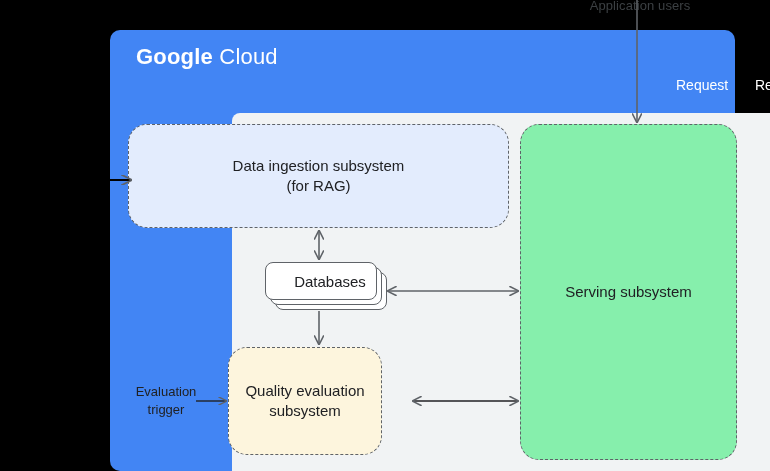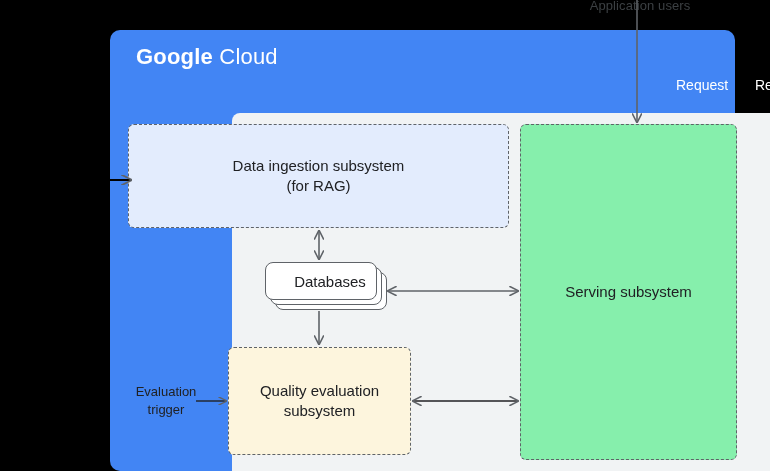--- a/index.html
+++ b/index.html
@@ -79,42 +79,42 @@
     font-size: 13px;
     color: #3c4043;
     white-space: nowrap;
   }
 
   
   .subsystem {
     position: absolute;
     box-sizing: border-box;
     border: 1.5px dashed #5f6368;
-    border-radius: 6px;
+    border-radius: 19px;
     display: flex;
     align-items: center;
     justify-content: center;
     text-align: center;
     font-size: 15px;
     color: #202124;
     line-height: 1.35;
   }
   #box-ingestion {
     left: 128px; top: 124px;
     width: 381px; height: 104px;
     background: #e3ecfd;
   }
   #box-serving {
     left: 520px; top: 124px;
     width: 217px; height: 336px;
     background: #86efac;
   }
   #box-quality {
     left: 228px; top: 347px;
-    width: 183px; height: 108px;
+    width: 154px; height: 108px;
     background: #fdf5dd;
   }
 
   
   #databases-stack {
     position: absolute;
     left: 265px; top: 262px;
     width: 122px; height: 48px;
   }
   .db-card {

